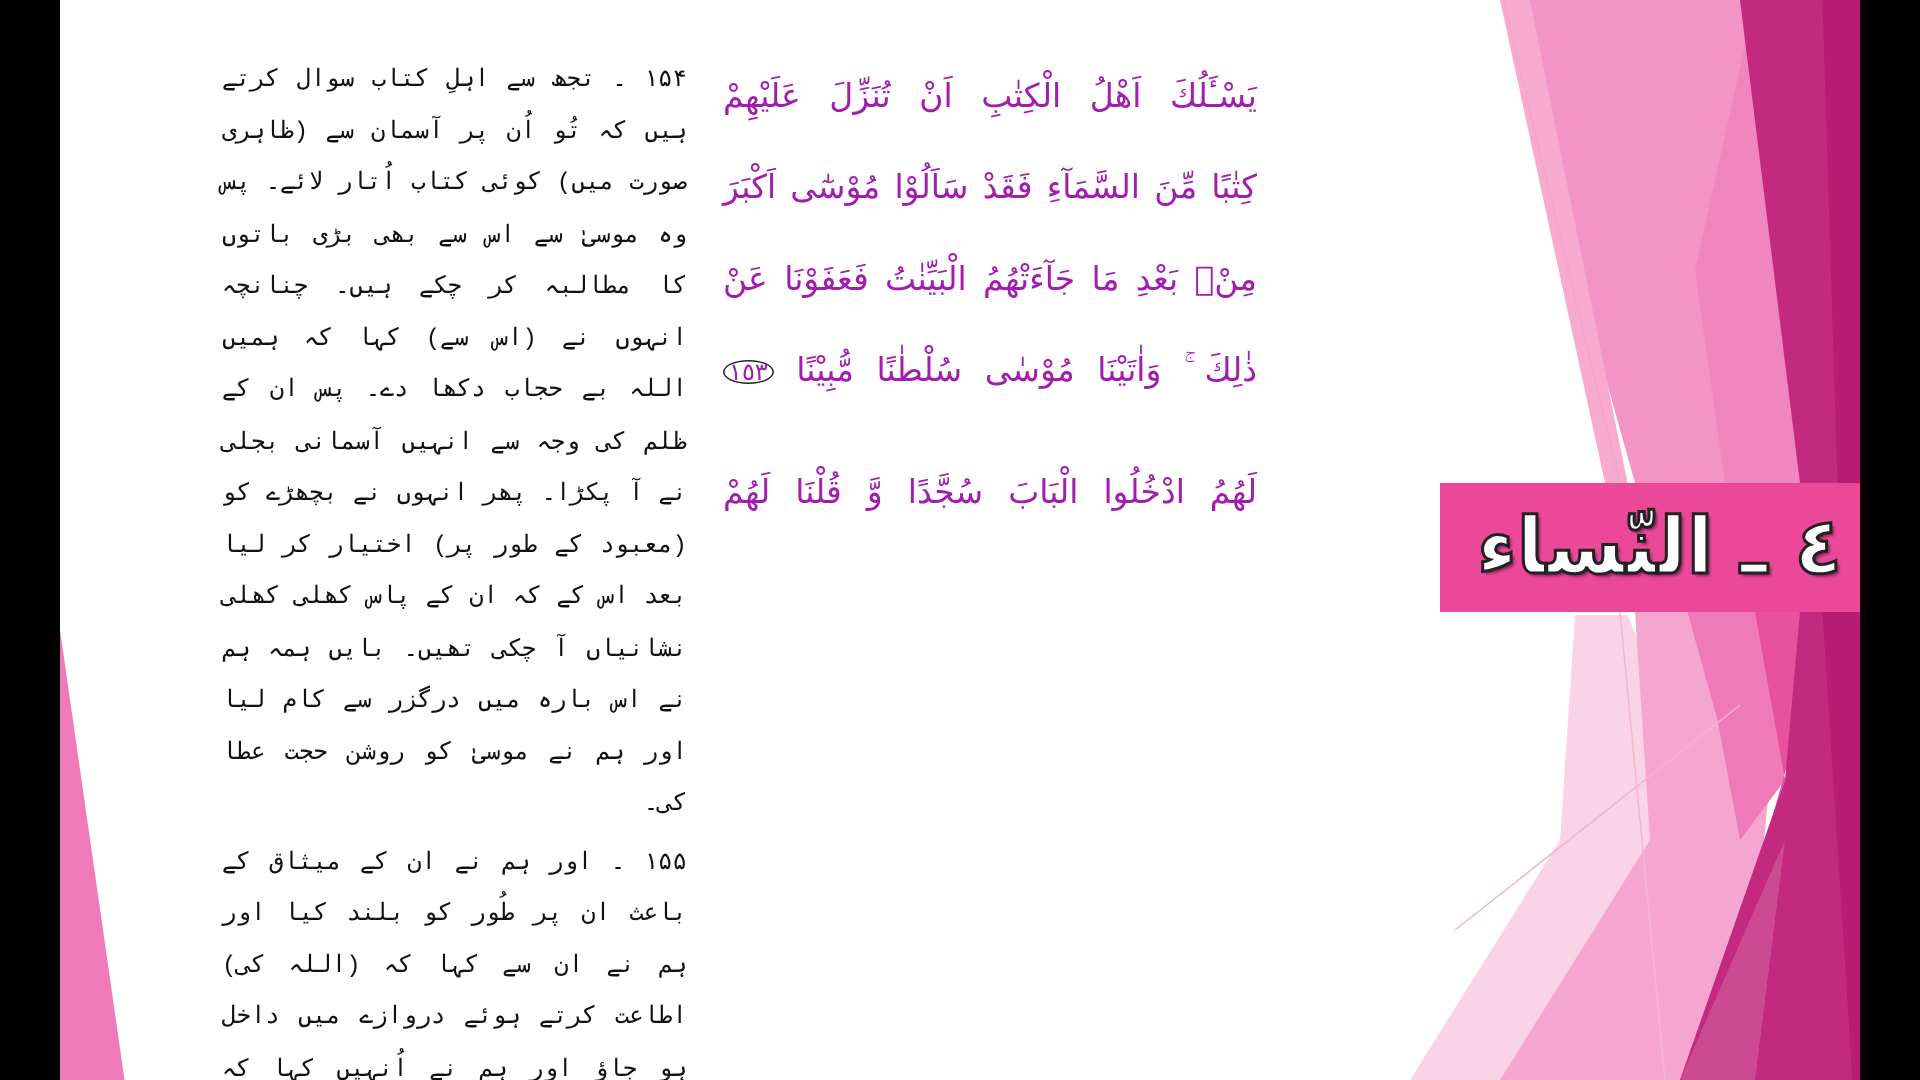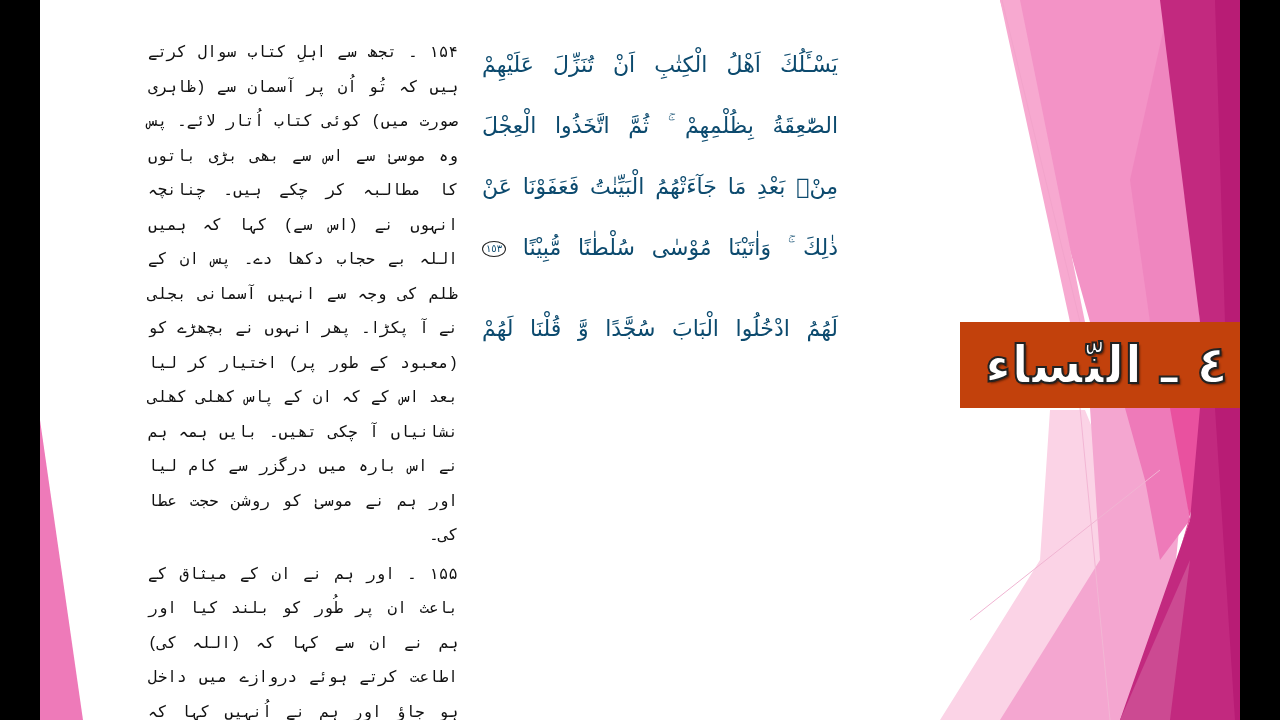--- a/index.html
+++ b/index.html
@@ -18,32 +18,32 @@
       direction: rtl; text-align: justify;
       font-family: Liberation Mono, monospace;
       font-size: 16px; line-height: 34.5px; color: #111111;
     }
     .urdu-col p { margin: 0; }
     .urdu-col .para-2 { margin-top: 4px; }
     .arabic-col {
       position: absolute; left: 442px; top: 34px; width: 356px;
       direction: rtl; text-align: justify; text-align-last: justify;
       font-family: "DejaVu Sans", sans-serif;
-      font-size: 22px; line-height: 61px; color: #0c4a6e;
+      font-size: 22px; line-height: 61px; color: #a21caf;
     }
     .arabic-col .line { display: block; white-space: nowrap; text-align: right; }
     .arabic-col .block-2 { margin-top: 20px; }
     .ayah-mark {
-      display: inline-block; font-size: 10px; line-height: 14px; padding: 0 3px;
+      display: inline-block; font-size: 16px; line-height: 14px; padding: 0 3px;
       border: 1.5px solid #222; border-radius: 50%; vertical-align: middle;
       margin-right: 0;
     }
     .title-band {
       position: absolute; left: 920px; top: 322px; width: 280px; height: 86px;
-      background: #c2410c;
+      background: #ec4899;
     }
     .title-fade {
       position: absolute; left: 850px; top: 322px; width: 90px; height: 86px;
       background: linear-gradient(to right, rgba(255,255,255,0), #ffffff);
     }
     .surah-title {
       position: absolute; right: 12px; top: 6px; direction: rtl;
       font-family: "DejaVu Sans", sans-serif; font-size: 52px; line-height: 74px;
       color: #ffffff; font-weight: bold;
       -webkit-text-stroke: 2px #222222;
@@ -84,21 +84,21 @@
   </svg>
 
   <div class="urdu-col">
     <p>۱۵۴ ۔ تجھ سے اہلِ کتاب سوال کرتے ہیں کہ تُو اُن پر آسمان سے (ظاہری صورت میں) کوئی کتاب اُتار لائے۔ پس وہ موسیٰ سے اس سے بھی بڑی باتوں کا مطالبہ کر چکے ہیں۔ چنانچہ انہوں نے (اس سے) کہا کہ ہمیں اللہ بے حجاب دکھا دے۔ پس ان کے ظلم کی وجہ سے انہیں آسمانی بجلی نے آ پکڑا۔ پھر انہوں نے بچھڑے کو (معبود کے طور پر) اختیار کر لیا بعد اس کے کہ ان کے پاس کھلی کھلی نشانیاں آ چکی تھیں۔ بایں ہمہ ہم نے اس بارہ میں درگزر سے کام لیا اور ہم نے موسیٰ کو روشن حجت عطا کی۔</p>
     <p class="para-2">۱۵۵ ۔ اور ہم نے ان کے میثاق کے باعث ان پر طُور کو بلند کیا اور ہم نے ان سے کہا کہ (اللہ کی) اطاعت کرتے ہوئے دروازے میں داخل ہو جاؤ اور ہم نے اُنہیں کہا کہ سبت کے بارہ میں کسی قسم کا تجاوز نہ کرو۔ اور اُن سے ہم نے ایک بہت پختہ عہد لیا۔</p>
   </div>
 
   <div class="arabic-col">
     <div>
       <span class="line">يَسْـَٔلُكَ اَهْلُ الْكِتٰبِ اَنْ تُنَزِّلَ عَلَيْهِمْ</span>
-      <span class="line">الصّٰعِقَةُ بِظُلْمِهِمْ ۚ ثُمَّ اتَّخَذُوا الْعِجْلَ</span>
+      <span class="line">كِتٰبًا مِّنَ السَّمَآءِ فَقَدْ سَاَلُوْا مُوْسٰٓى اَكْبَرَ</span>
       <span class="line">مِنْۢ بَعْدِ مَا جَآءَتْهُمُ الْبَيِّنٰتُ فَعَفَوْنَا عَنْ</span>
       <span class="line">
         <span>ذٰلِكَ ۚ وَاٰتَيْنَا مُوْسٰى سُلْطٰنًا مُّبِيْنًا</span>
         <span class="ayah-mark">١٥٣</span>
       </span>
     </div>
     <div class="block-2">
       <span class="line">لَهُمُ ادْخُلُوا الْبَابَ سُجَّدًا وَّ قُلْنَا لَهُمْ</span>
     </div>
   </div>

